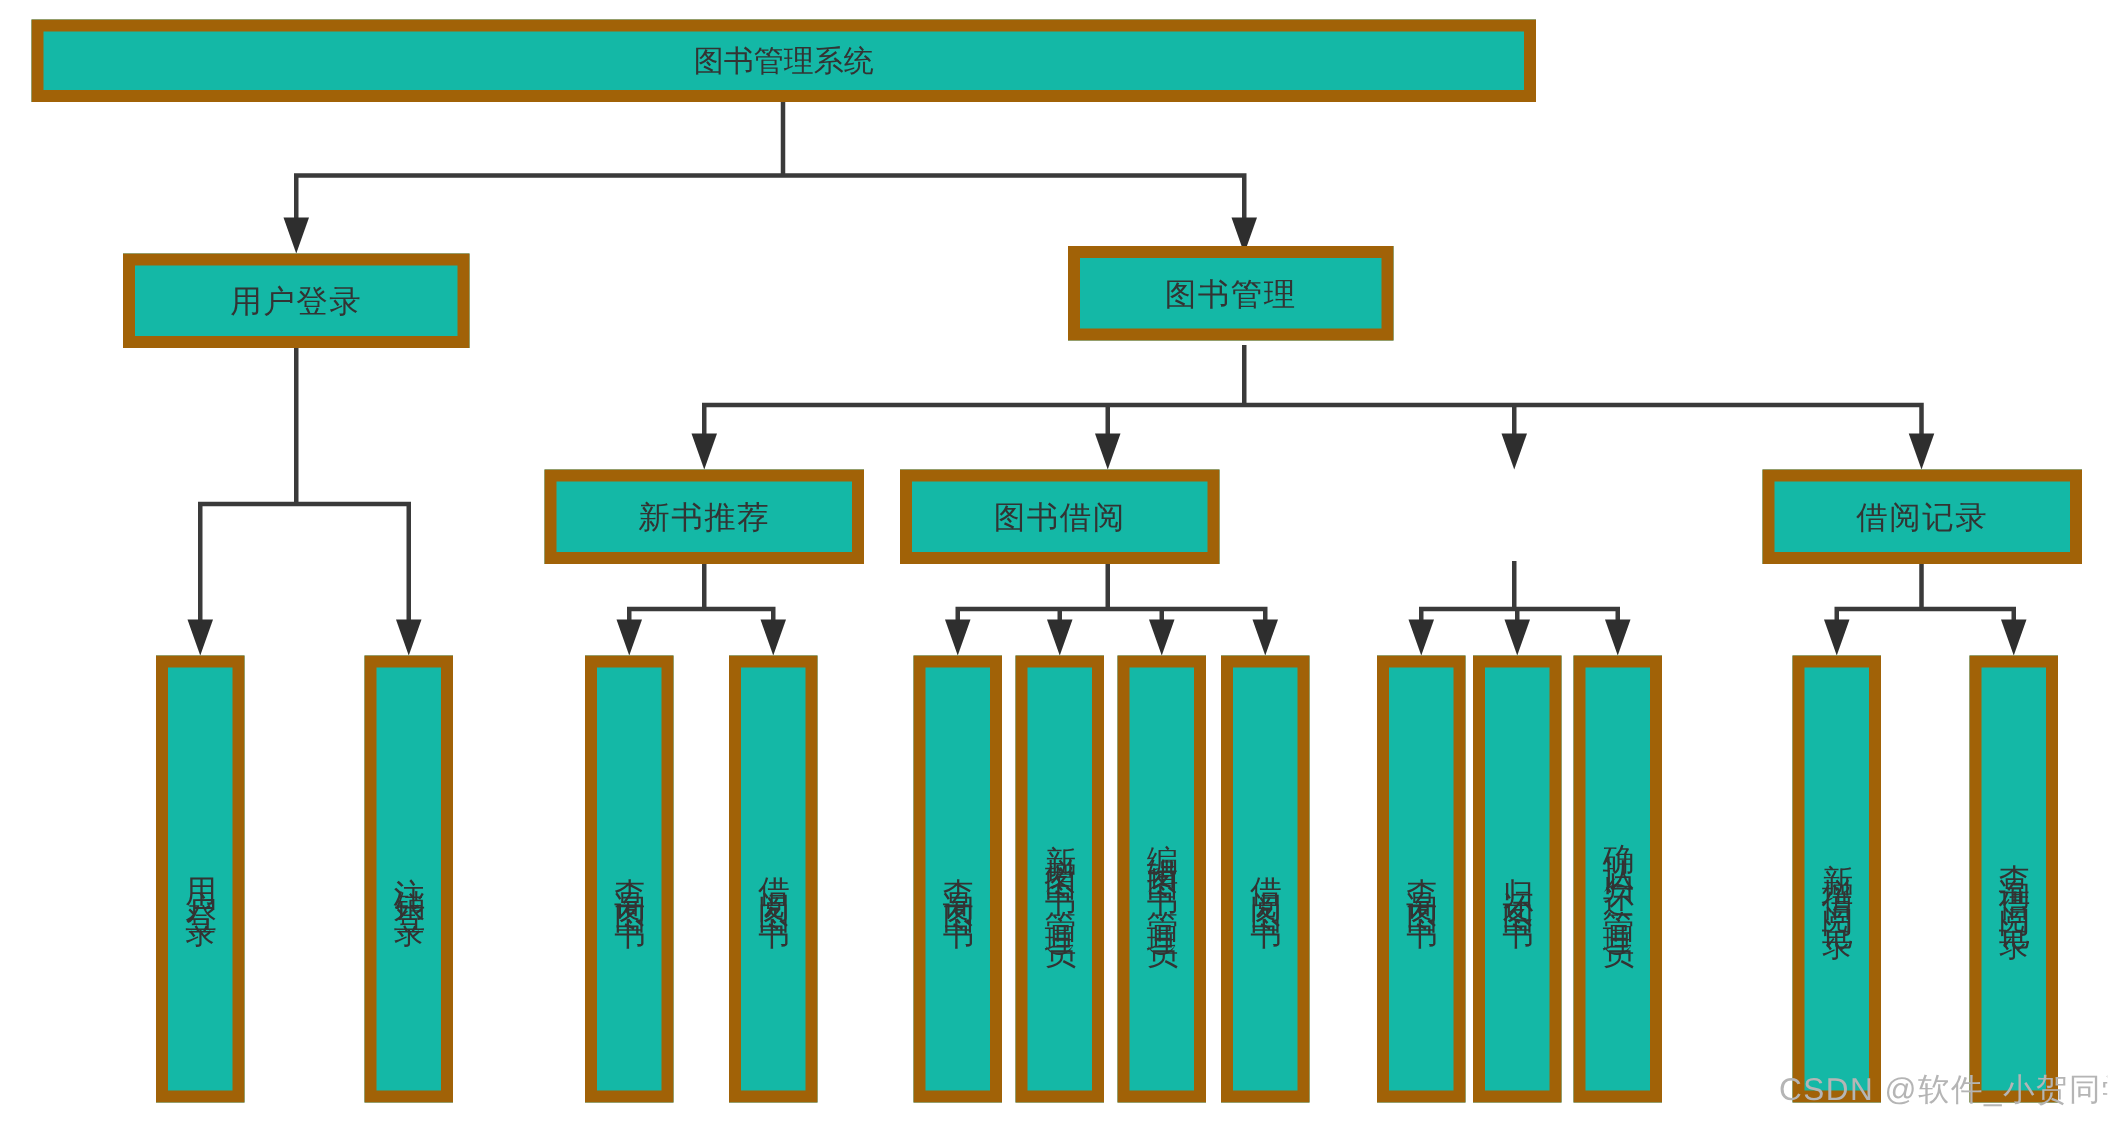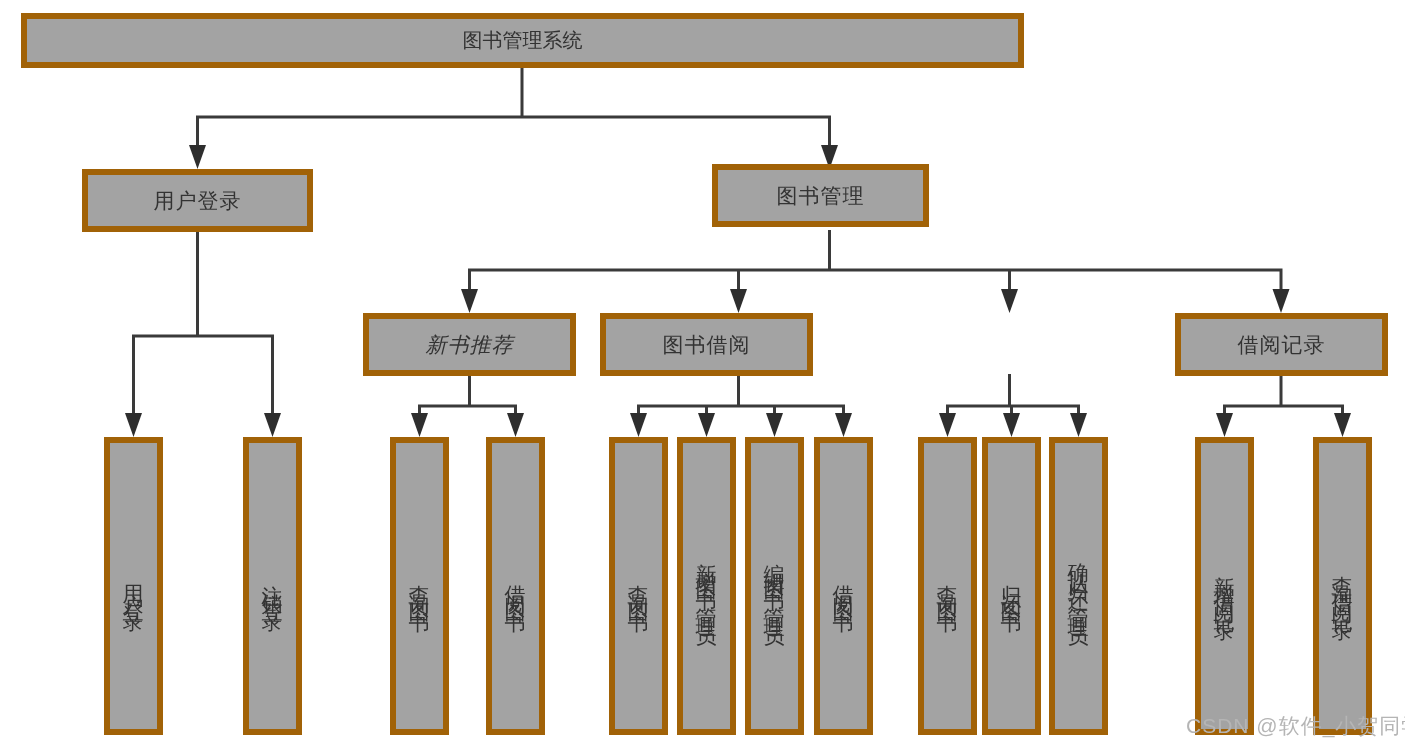--- a/index.html
+++ b/index.html
@@ -2,21 +2,21 @@
 <html><head>
 <meta charset="utf-8">
 <style>
   html,body{margin:0;padding:0;background:#fff;}
   .canvas{
     position:relative;width:1405px;height:747px;background:#fff;overflow:hidden;
     font-family:"Liberation Sans",sans-serif;color:#333;
   }
   .connectors{position:absolute;left:0;top:0;pointer-events:none;}
   .box{
-    position:absolute;box-sizing:border-box;border:6px solid #a16207;background:#a3a3a3;
+    position:absolute;box-sizing:border-box;border:8px solid #a16207;background:#14b8a6;
     display:flex;align-items:center;justify-content:center;z-index:1;
   }
   .hd{font-size:21px;letter-spacing:1px;}
   .root{font-size:20px;}
   .leaf .vtext{
     writing-mode:vertical-rl;text-orientation:mixed;
     font-size:21px;letter-spacing:9px;line-height:1;
   }
   .label{white-space:nowrap;}
   .watermark{
@@ -73,21 +73,21 @@
     <span class="label">图书管理系统</span>
   </div>
 
   <div class="box hd" style="left:82px;top:169px;width:231px;height:63px;">
     <span class="label">用户登录</span>
   </div>
   <div class="box hd" style="left:712px;top:164px;width:217px;height:63px;">
     <span class="label">图书管理</span>
   </div>
 
-  <div class="box hd" style="left:363px;top:313px;width:213px;height:63px;font-style:italic;">
+  <div class="box hd" style="left:363px;top:313px;width:213px;height:63px;">
     <span class="label">新书推荐</span>
   </div>
   <div class="box hd" style="left:600px;top:313px;width:213px;height:63px;">
     <span class="label">图书借阅</span>
   </div>
   <div class="box hd" style="left:1175px;top:313px;width:213px;height:63px;justify-content:center;">
     <span class="label">借阅记录</span>
   </div>
 
   <div class="box leaf" style="left:104px;top:437px;width:59px;height:298px;">

